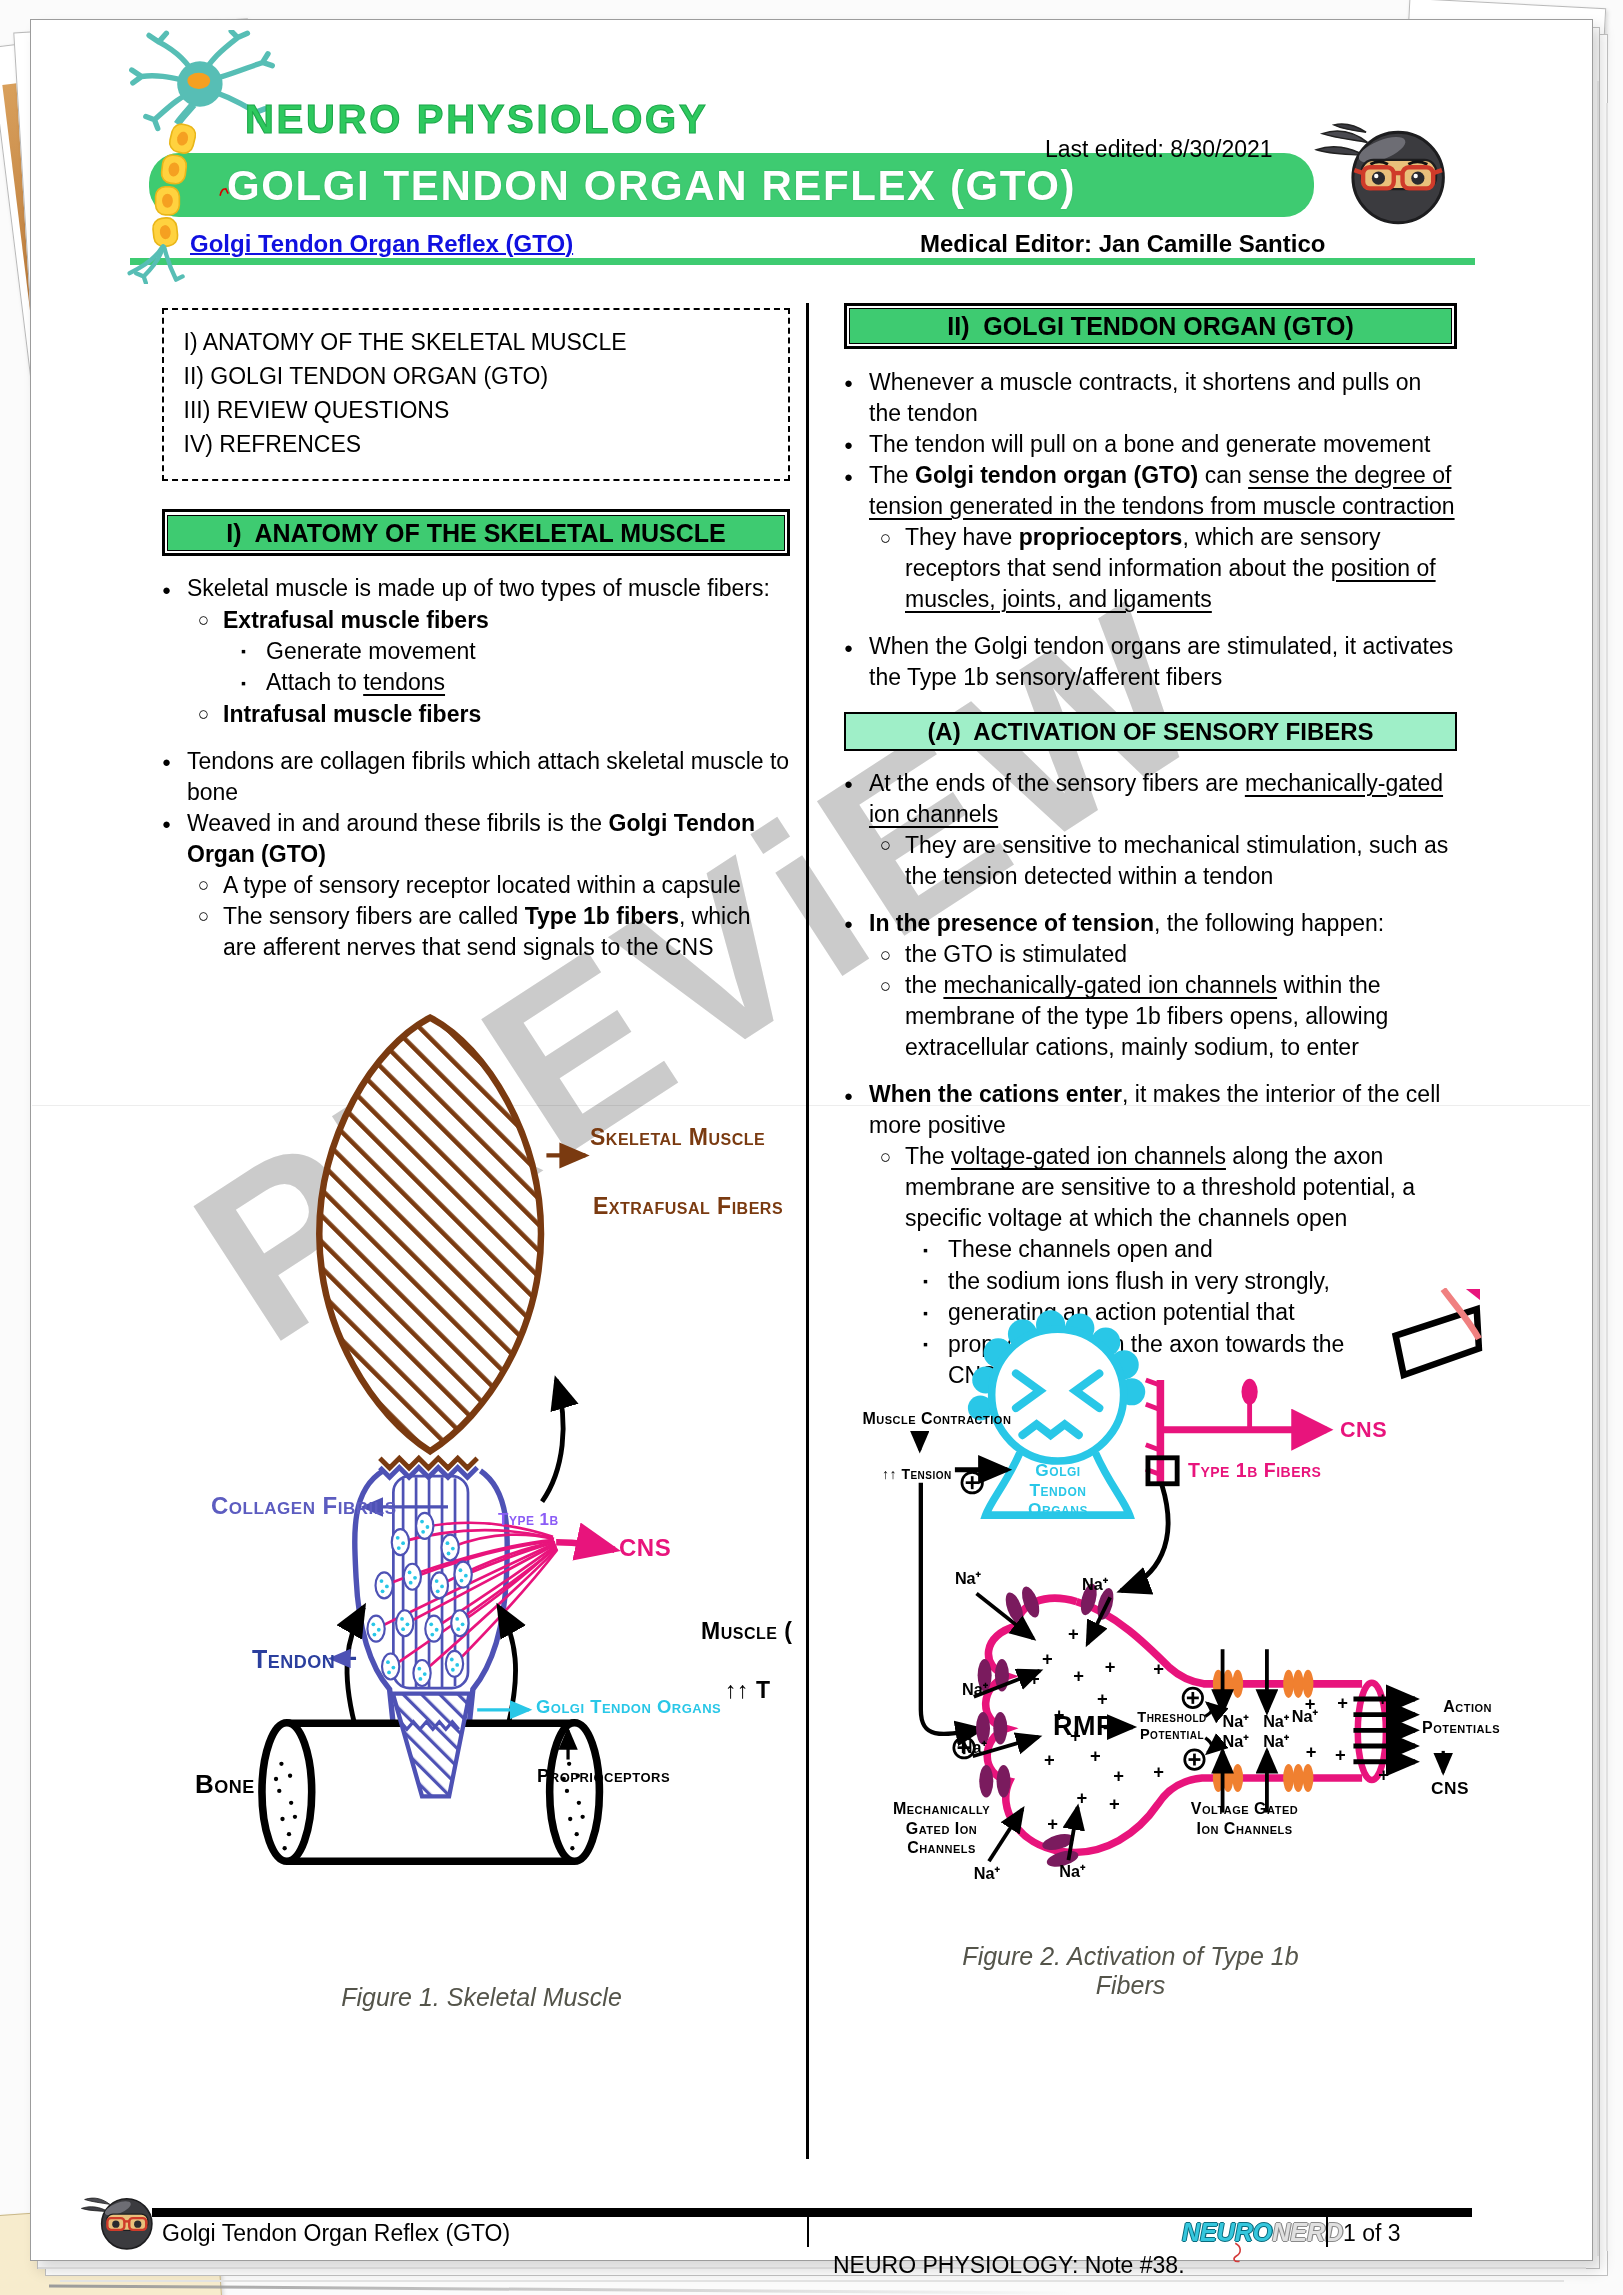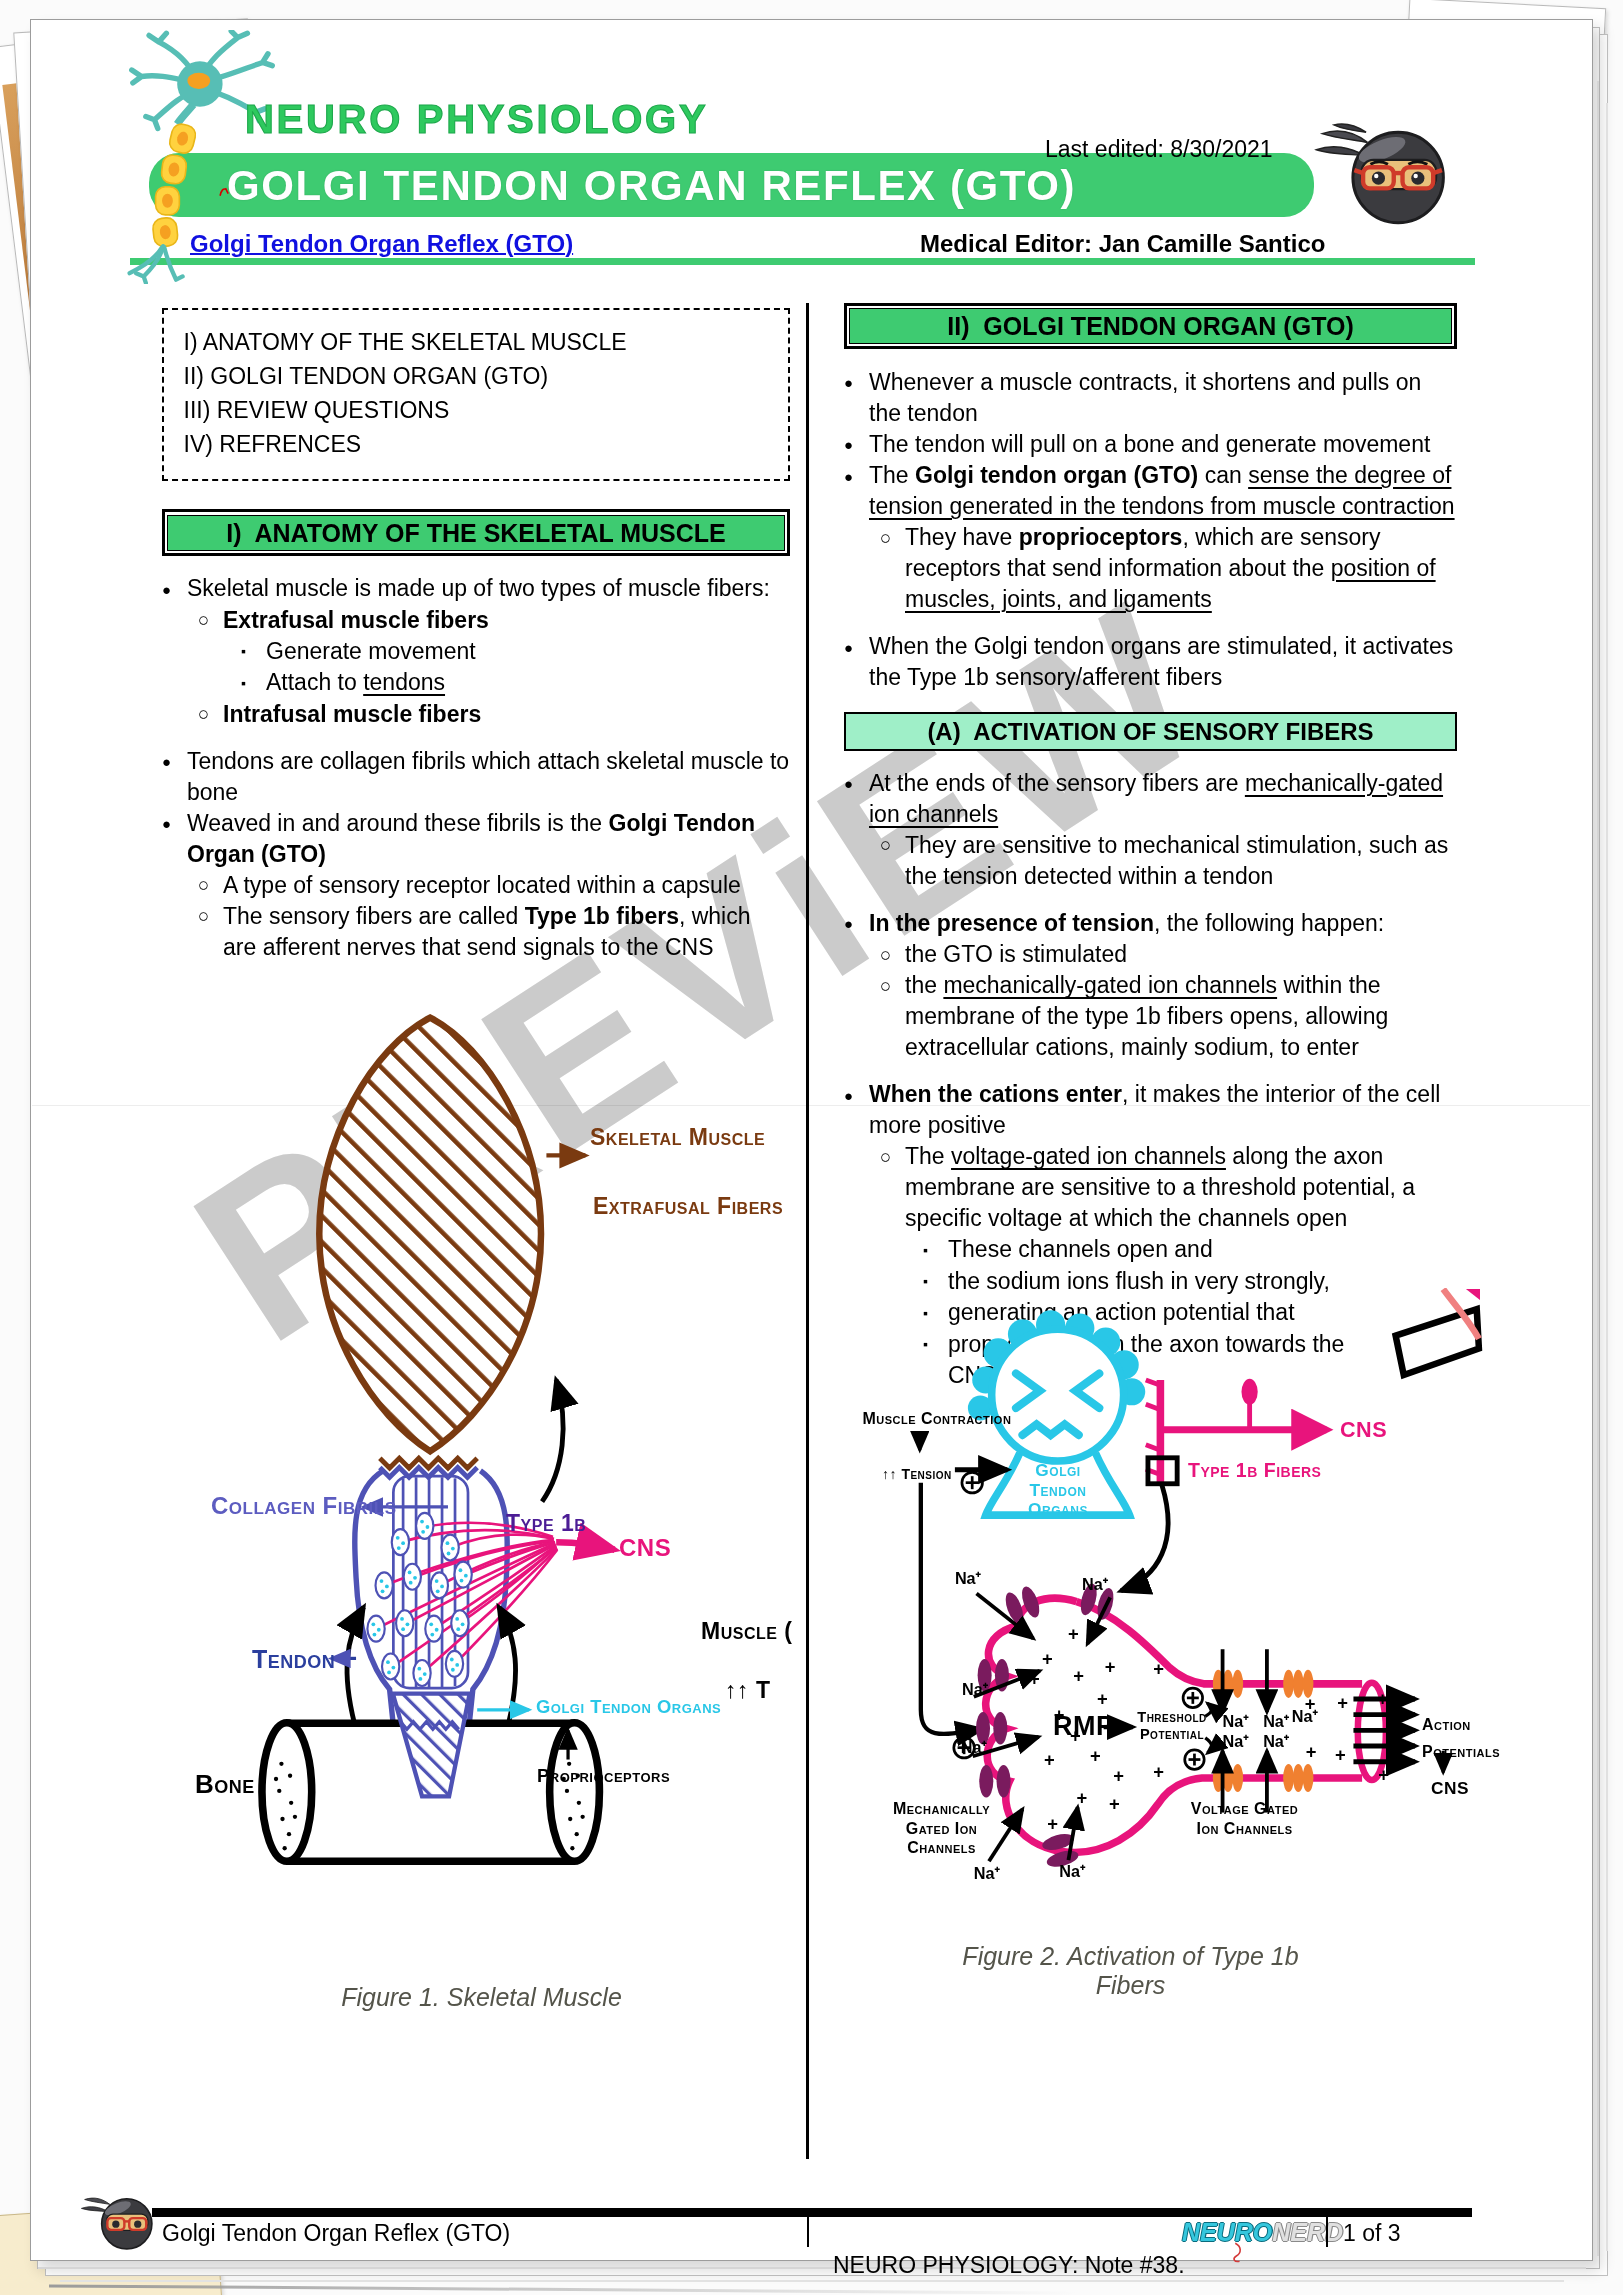--- a/index.html
+++ b/index.html
@@ -408,21 +408,21 @@
 
     <line x1="588" y1="935" x2="432" y2="935" stroke="#4E52B5" stroke-width="6" marker-end="url(#mBlue)"></line>
     <line x1="418" y1="1215" x2="372" y2="1215" stroke="#2B3F9E" stroke-width="6" marker-end="url(#mBlue)"></line>
     <line x1="642" y1="1310" x2="738" y2="1310" stroke="#29C7E7" stroke-width="6" marker-end="url(#mCyan)"></line>
     <line x1="810" y1="1402" x2="810" y2="1348" stroke="#000" stroke-width="6" marker-end="url(#mBlk1)"></line>
   </svg>
   <span class="fig-label hand" style="left:460px;top:123px;color:#7A3A10;font-size:23px;">Skeletal Muscle</span>
   <span class="fig-label hand" style="left:463px;top:192px;color:#7A3A10;font-size:23px;">Extrafusal Fibers</span>
   <span class="fig-label hand" style="left:81px;top:491px;color:#5C5CC0;font-size:24px;">Collagen Fibrils</span>
   <span class="fig-label hand" style="left:122px;top:644px;color:#2B3F9E;font-size:25px;">Tendon</span>
-  <span class="fig-label hand" style="left:376px;top:509px;color:#4c1d95;font-size:23px;">Type 1b</span>
+  <span class="fig-label hand" style="left:368px;top:509px;color:#8b5cf6;font-size:17px;">Type 1b</span>
   <span class="fig-label hand" style="left:489px;top:533px;color:#E8147C;font-size:24px;">CNS</span>
   <span class="fig-label hand" style="left:406px;top:695px;color:#29C7E7;font-size:18.4px;">Golgi Tendon Organs</span>
   <span class="fig-label hand" style="left:407px;top:764px;font-size:18.4px;">Proprioceptors</span>
   <span class="fig-label hand" style="left:65px;top:768px;font-size:26px;">Bone</span>
   <span class="fig-label hand" style="left:571px;top:617px;font-size:23px;">Muscle (</span>
   <span class="fig-label hand" style="left:595px;top:676px;font-size:23px;">↑↑ T</span>
   <div class="caption abs" style="left:162px;top:982px;width:379px;">Figure 1. Skeletal Muscle</div>
 </div>
 
 <div class="fig" style="left:844px;top:1288px;width:649px;height:703px;">
@@ -579,21 +579,21 @@
         <text x="988" y="912" class="plus">+</text>
       </g>
   </svg>
   <span class="fig-label hand" style="left:18.4px;top:122px;font-size:16px;">Muscle Contraction</span>
   <span class="fig-label hand" style="left:38px;top:178px;font-size:14px;">↑↑ Tension</span>
   <span class="fig-label hand" style="left:167px;top:173px;width:94px;white-space:normal;text-align:center;color:#29C7E7;font-size:17.3px;line-height:19.5px;">Golgi Tendon Organs</span>
   <span class="fig-label hand" style="left:344px;top:171px;color:#E8147C;font-size:19.5px;">Type 1b Fibers</span>
   <span class="fig-label hand" style="left:496px;top:129px;color:#E8147C;font-size:21.6px;">CNS</span>
   <span class="fig-label hand" style="left:209px;top:423px;font-size:27px;font-weight:800;">RMP</span>
   <span class="fig-label hand" style="left:293px;top:421px;width:70px;white-space:normal;text-align:center;font-size:14.6px;line-height:17.3px;">Threshold Potential</span>
-  <span class="fig-label hand" style="left:578px;top:423px;width:70px;white-space:normal;text-align:left;font-size:16px;line-height:27px;">Action Potentials</span>
+  <span class="fig-label hand" style="left:578px;top:408px;width:70px;white-space:normal;text-align:right;font-size:16px;line-height:21px;">Action Potentials</span>
   <span class="fig-label hand" style="left:587px;top:490px;font-size:17.3px;">CNS</span>
   <span class="fig-label hand" style="left:38px;top:511px;width:119px;white-space:normal;text-align:center;font-size:16px;line-height:19.5px;">Mechanically Gated Ion Channels</span>
   <span class="fig-label hand" style="left:341px;top:511px;width:119px;white-space:normal;text-align:center;font-size:16px;line-height:19.5px;">Voltage Gated Ion Channels</span>
   <div class="caption abs" style="left:97px;top:654px;width:379px;">Figure 2. Activation of Type 1b Fibers</div>
 </div>
 
 <div class="foot-bar"></div>
 <svg class="abs" style="left:79px;top:2193px;z-index:3;" width="81" height="60" viewBox="0 0 200 144">
   <path d="M6,36 C28,28 52,32 72,44 C50,42 24,42 6,36 Z" fill="#3f3f45" stroke="#222" stroke-width="2"></path>
   <path d="M14,14 C38,6 58,12 76,26 C54,22 32,20 14,14 Z" fill="#4a4a50" stroke="#222" stroke-width="2"></path>

